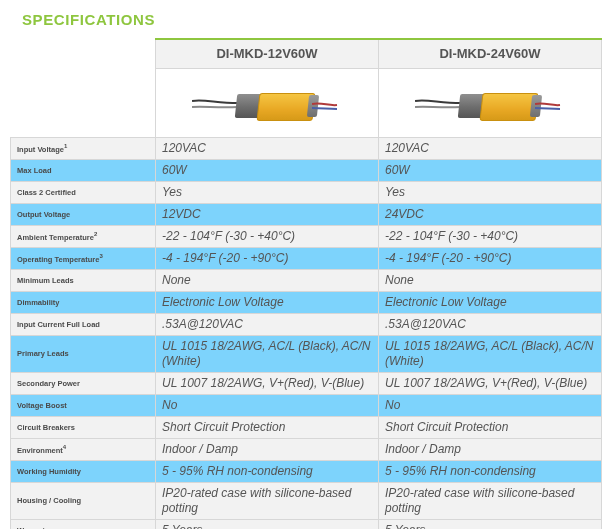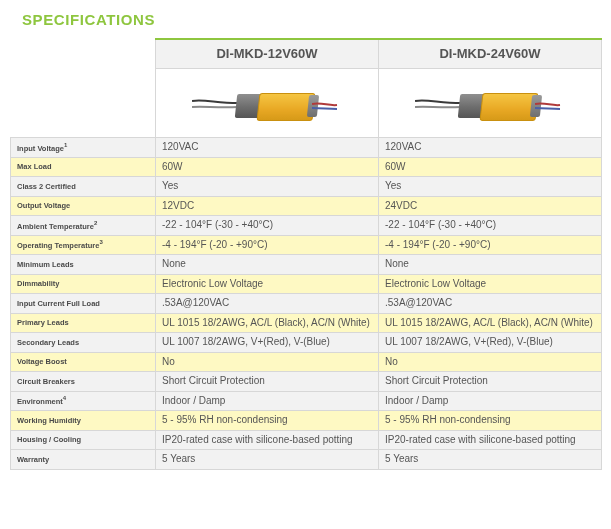--- a/index.html
+++ b/index.html
@@ -64,24 +64,25 @@
     background: #ffffff;
     padding: 0;
   }
   .label-cell {
     font-weight: bold;
     color: #4a4a4a;
     font-size: 7.5px;
   }
   .value-cell {
     color: #555555;
-    font-size: 10px;
+    font-size: 12px;
+    font-style: italic;
   }
   tr.alt .label-cell, tr.alt .value-cell { background: #f2f2f2; }
-  tr.plain .label-cell, tr.plain .value-cell { background: #fef9c3; }
+  tr.plain .label-cell, tr.plain .value-cell { background: #7dd3fc; }
 
   .sup { font-size: 6px; vertical-align: super; }
 
   
   .driver {
     position: relative;
     width: 150px;
     height: 46px;
     margin: 8px auto 0 auto;
   }
@@ -229,21 +230,21 @@
           <td class="label-cell">Input Current Full Load</td>
           <td class="value-cell">.53A@120VAC</td>
           <td class="value-cell">.53A@120VAC</td>
         </tr>
         <tr class="plain">
           <td class="label-cell">Primary Leads</td>
           <td class="value-cell">UL 1015 18/2AWG, AC/L (Black), AC/N (White)</td>
           <td class="value-cell">UL 1015 18/2AWG, AC/L (Black), AC/N (White)</td>
         </tr>
         <tr class="alt">
-          <td class="label-cell">Secondary Leads</td>
+          <td class="label-cell">Secondary Power</td>
           <td class="value-cell">UL 1007 18/2AWG, V+(Red), V-(Blue)</td>
           <td class="value-cell">UL 1007 18/2AWG, V+(Red), V-(Blue)</td>
         </tr>
         <tr class="plain">
           <td class="label-cell">Voltage Boost</td>
           <td class="value-cell">No</td>
           <td class="value-cell">No</td>
         </tr>
         <tr class="alt">
           <td class="label-cell">Circuit Breakers</td>

